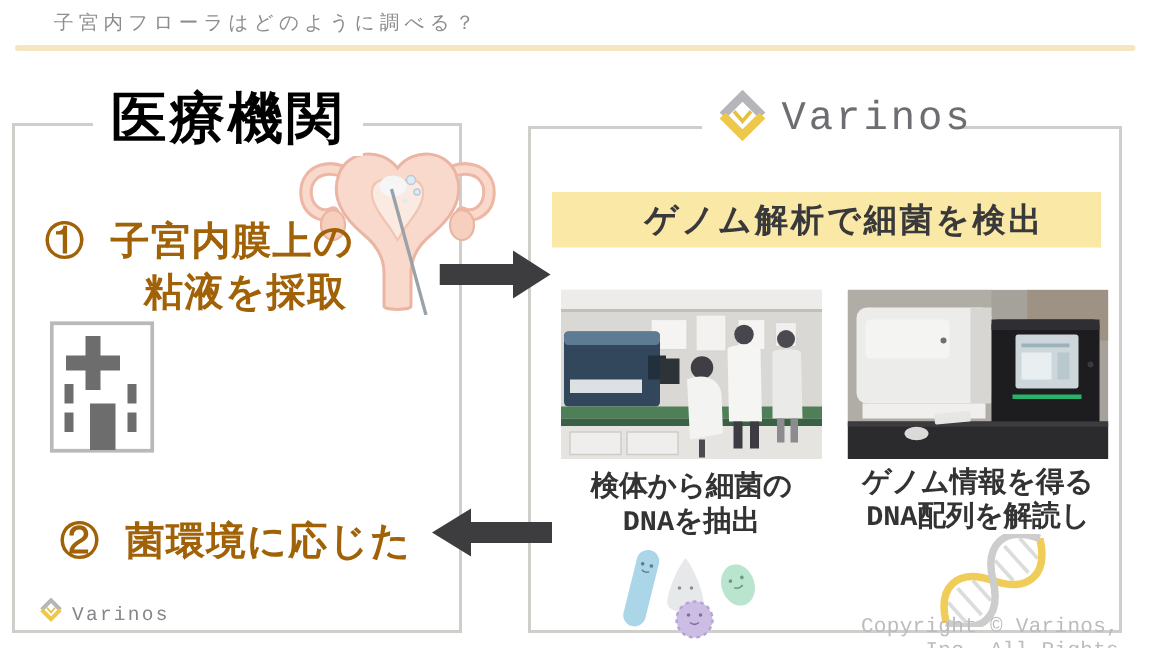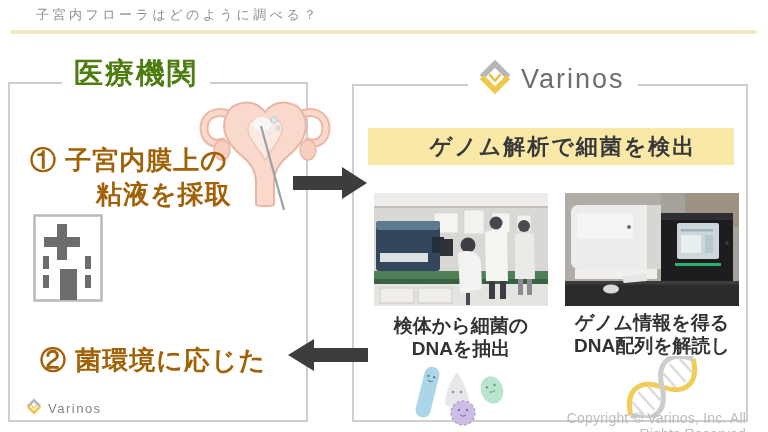--- a/index.html
+++ b/index.html
@@ -1,25 +1,25 @@
 <!DOCTYPE html>
 <html><head>
 <meta charset="utf-8">
 <style>
   html,body{margin:0;padding:0;background:#fff;}
   .slide{position:relative;width:768px;height:432px;background:#ffffff;overflow:hidden;
-         font-family:Liberation Sans, sans-serif;color:#333;}
+         font-family:Liberation Mono, monospace;color:#333;}
   .slide *{box-sizing:border-box;}
 
   .page-title{position:absolute;left:36px;top:6px;font-size:13px;letter-spacing:3.5px;color:#8d8d8d;z-index:2;}
   .title-rule{position:absolute;left:10px;top:30px;width:747px;height:4px;background:#f4e6bf;border-radius:2px;}
 
   
   .left-box{position:absolute;left:8px;top:82px;width:300px;height:340px;border:2px solid #d0cecb;background:#fff;}
-  .left-box-title{position:absolute;left:62px;top:54px;font-size:29px;font-weight:bold;color:#4d7c0f;
+  .left-box-title{position:absolute;left:62px;top:54px;font-size:37px;font-weight:bold;color:#000000;
                   background:#fff;padding:0 12px;letter-spacing:2px;z-index:3;}
   .uterus{position:absolute;left:198px;top:84px;width:134px;height:126px;z-index:2;}
   .step-line{position:absolute;font-size:26px;font-weight:bold;color:#a16207;letter-spacing:1px;z-index:4;white-space:nowrap;}
   .step1-l1{left:30px;top:143px;}
   .step1-l2{left:96px;top:177px;}
   .step2-l1{left:40px;top:327px;margin-top:16px;}
   .step2-l2{left:150px;top:361px;}
   .hospital{position:absolute;left:33px;top:214px;width:70px;height:88px;z-index:2;}
   .footer-logo{position:absolute;left:26px;top:398px;display:flex;align-items:center;gap:6px;z-index:2;}
   .footer-logo-text{font-size:13px;color:#85858a;letter-spacing:1.5px;}

